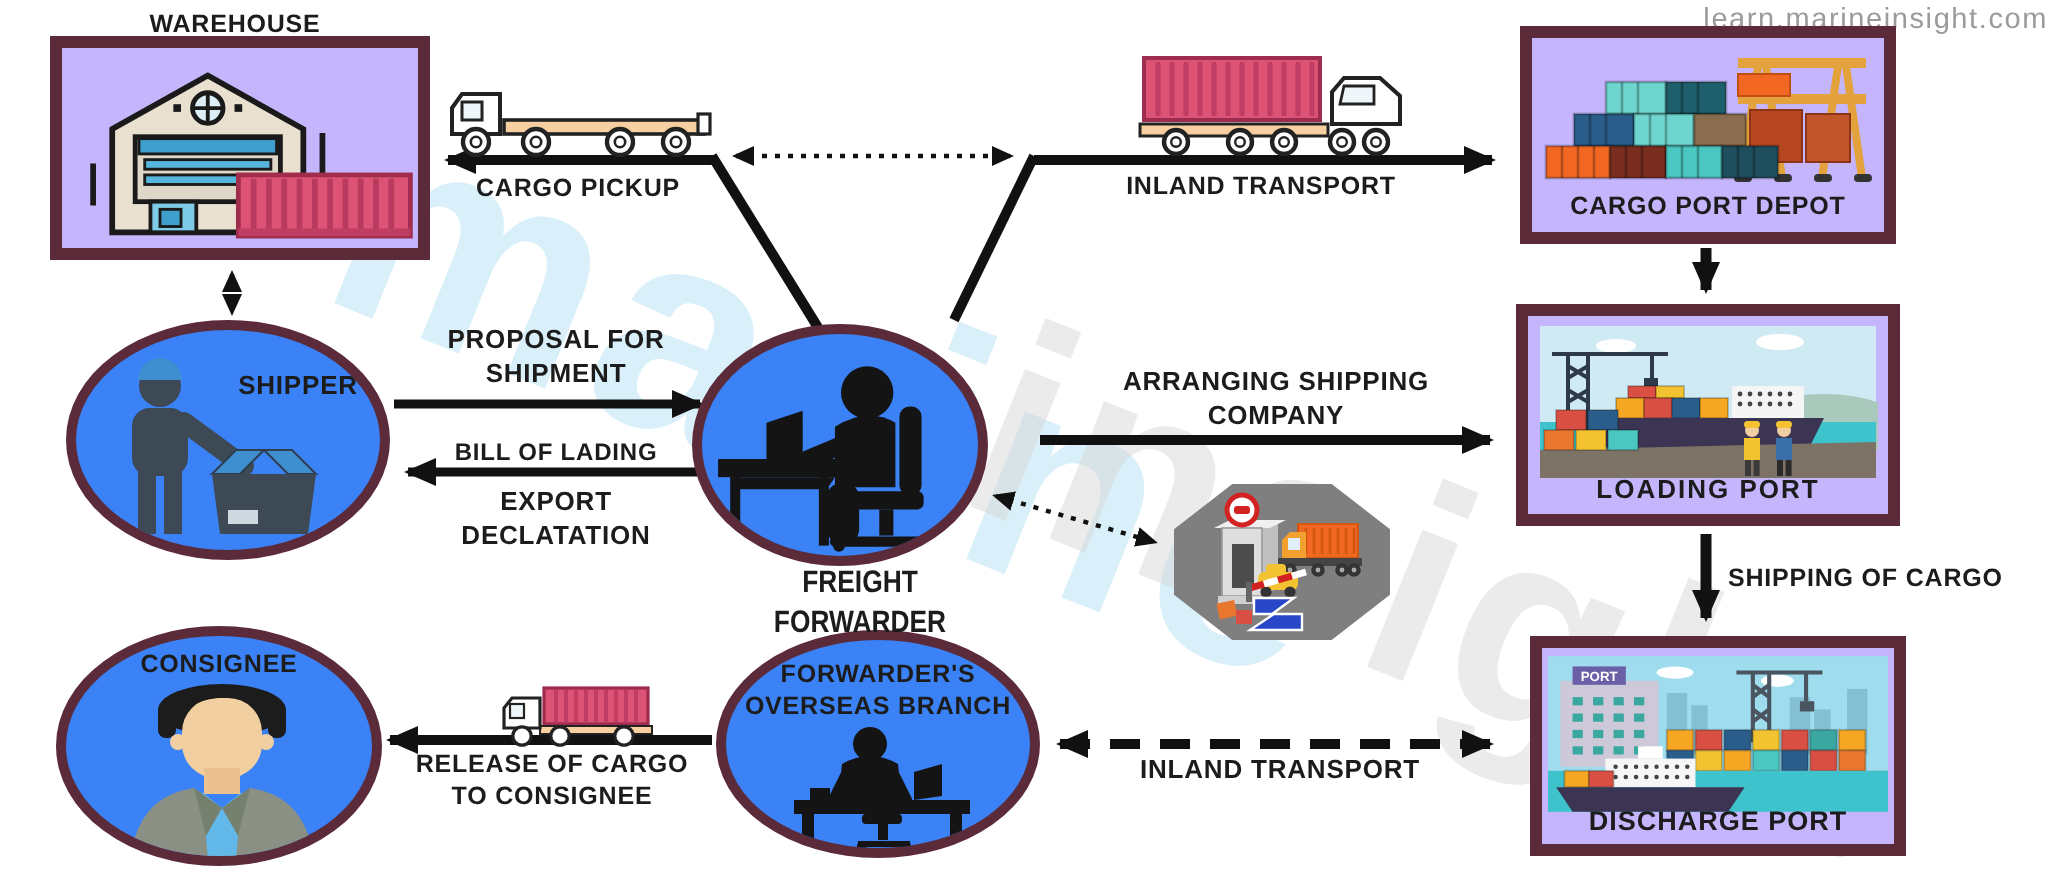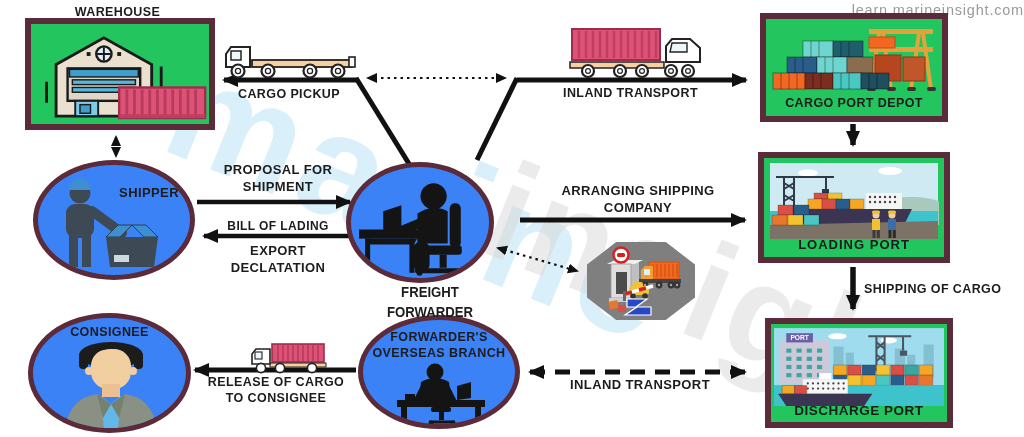--- a/index.html
+++ b/index.html
@@ -7,21 +7,21 @@
           font-family:"Liberation Sans",sans-serif;}
   .wm{position:absolute;z-index:0;font-weight:bold;pointer-events:none;user-select:none;
       transform-origin:left top;line-height:1}
   #wm-blue{left:205px;top:30px;font-size:150px;color:var(--watermark-blue,#b5e0f4);opacity:.5;
            transform:rotate(22deg);letter-spacing:6px}
   #wm-gray{left:520px;top:140px;font-size:140px;color:var(--watermark-gray,#d8d8d8);opacity:.5;
            transform:rotate(22deg);letter-spacing:4px}
   #site-text{position:absolute;left:0;top:2px;width:100%;text-align:right;z-index:2;
              color:var(--site-text,#9b9b9b);font-size:14.5px;letter-spacing:.8px}
   #connectors{position:absolute;left:0;top:0;z-index:1}
-  .box{position:absolute;background:#22c55e;border:6px solid var(--border-maroon,#5c2b3a);
+  .box{position:absolute;background:#c4b5fd;border:6px solid var(--border-maroon,#5c2b3a);
        box-sizing:border-box;z-index:2}
   .ellipse{position:absolute;background:#3b82f6;border:5px solid var(--border-maroon,#5c2b3a);
            border-radius:50%;box-sizing:border-box;overflow:hidden;z-index:2}
   .abs{position:absolute}
   .lbl{position:absolute;font-weight:bold;color:#1c1c1c;text-align:center;
        letter-spacing:.4px;line-height:1.3;z-index:3}
   .lbl.left{text-align:left}
   .octagon{position:absolute;background:var(--hex-gray,#7f7f7f);z-index:2;
            clip-path:polygon(27% 0,73% 0,100% 29%,100% 71%,73% 100%,27% 100%,0 71%,0 29%)}
   #ff-label{font-size:15.5px;letter-spacing:0;transform:scaleX(.85)}

